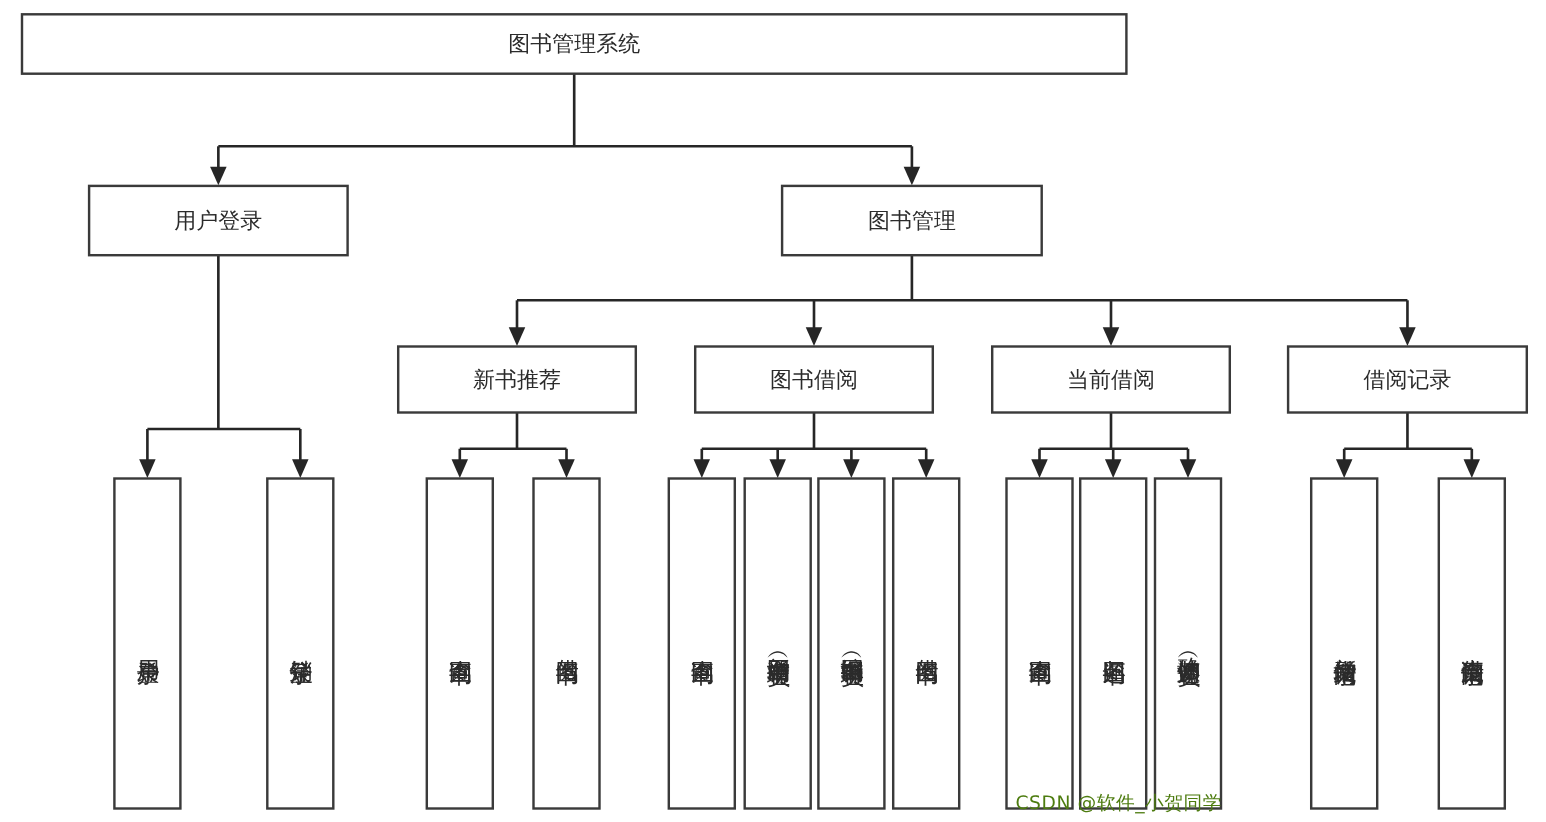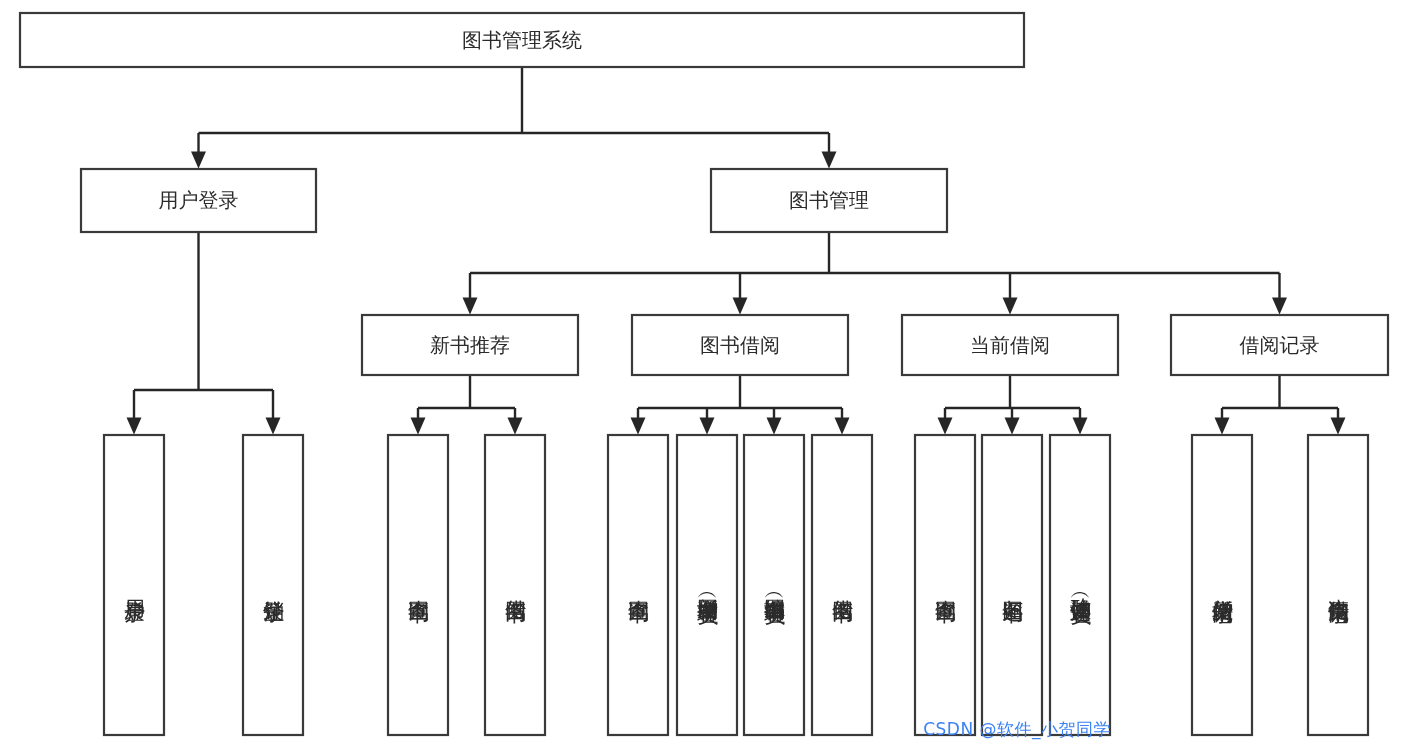--- a/index.html
+++ b/index.html
@@ -61,21 +61,21 @@
     letter-spacing: 1px;
     white-space: nowrap;
     pointer-events: none;
   }
   .watermark {
     position: absolute;
     right: 14px;
     bottom: 6px;
     font-family: "DejaVu Sans", "Liberation Sans", sans-serif;
     font-size: 17px;
-    color: #3b82f6;
+    color: #4d7c0f;
     letter-spacing: 0.5px;
     user-select: none;
   }
 </style>
 </head>
 <body>
 
 <div id="diagram-root">
 
   <svg id="tree-svg" viewBox="0 0 1405 747">

